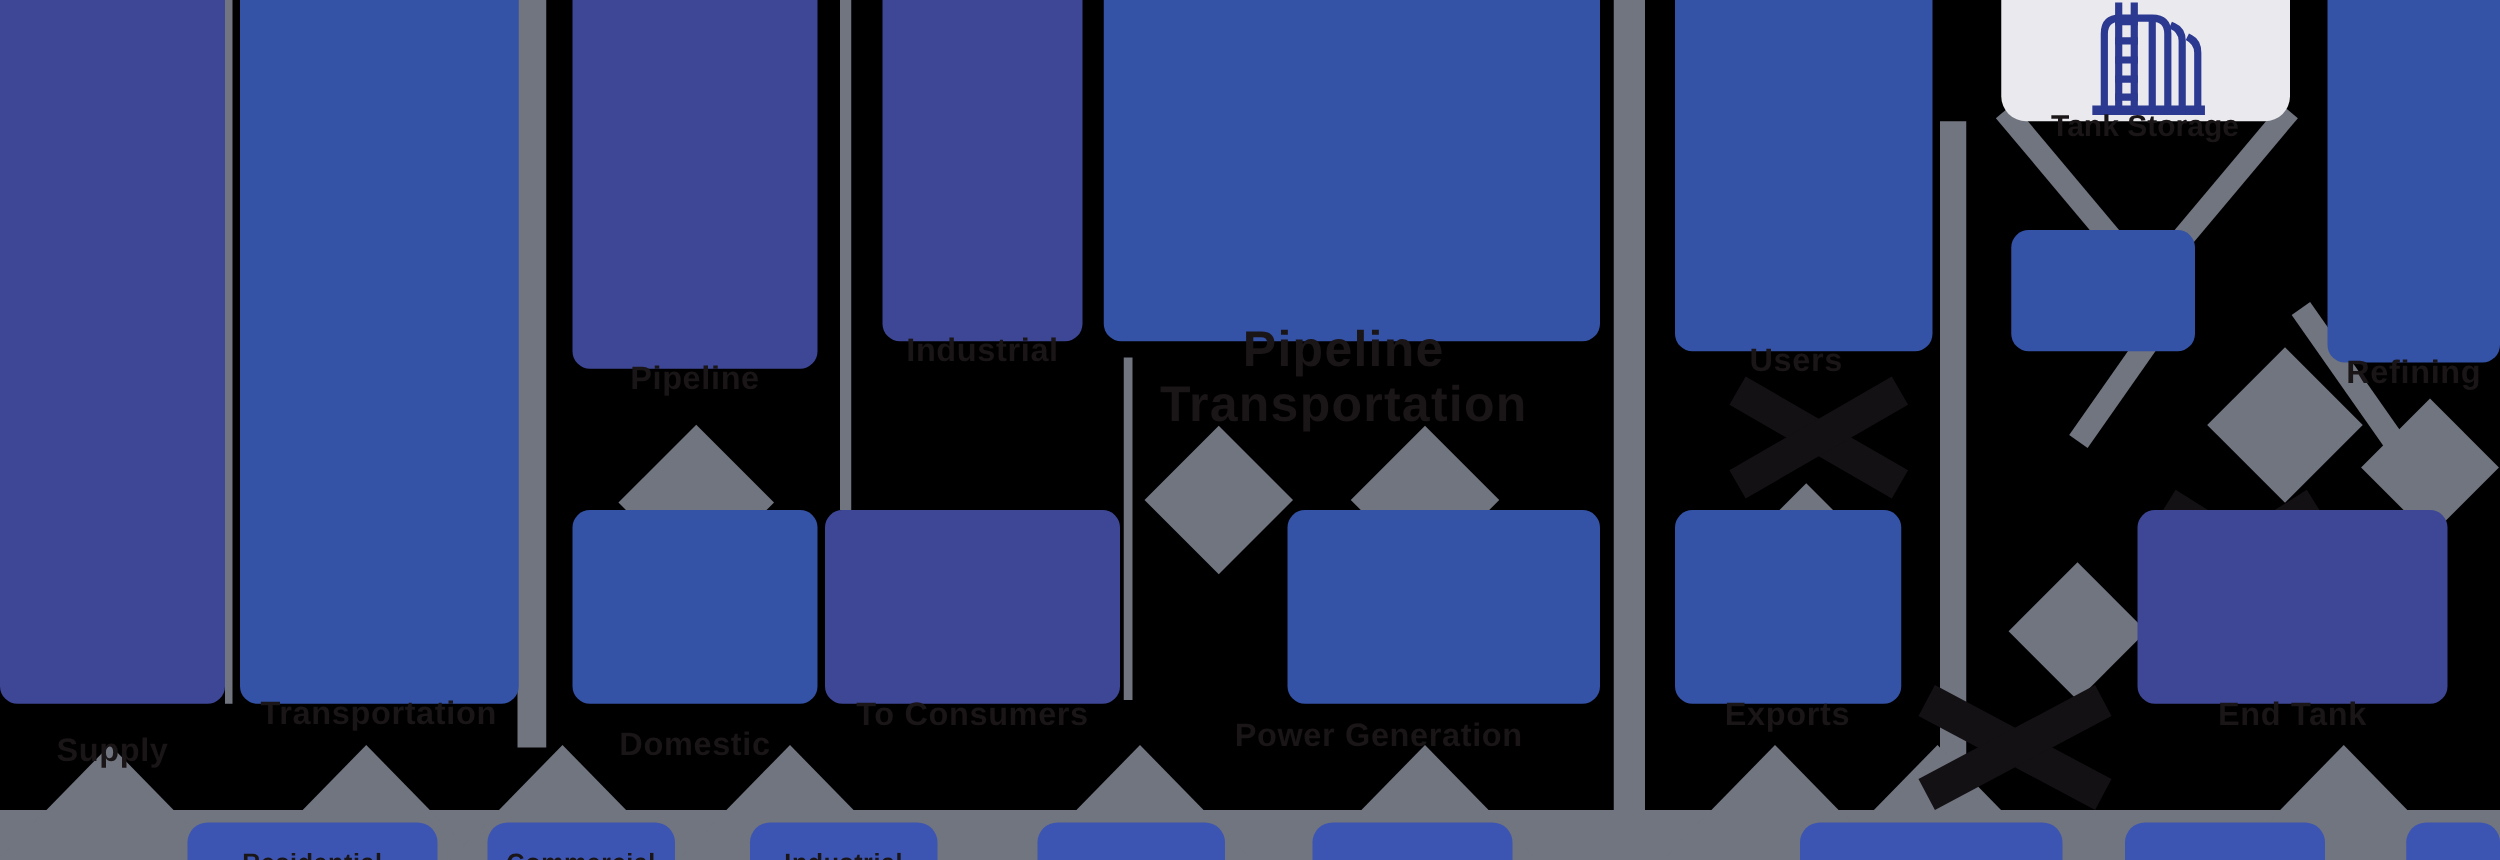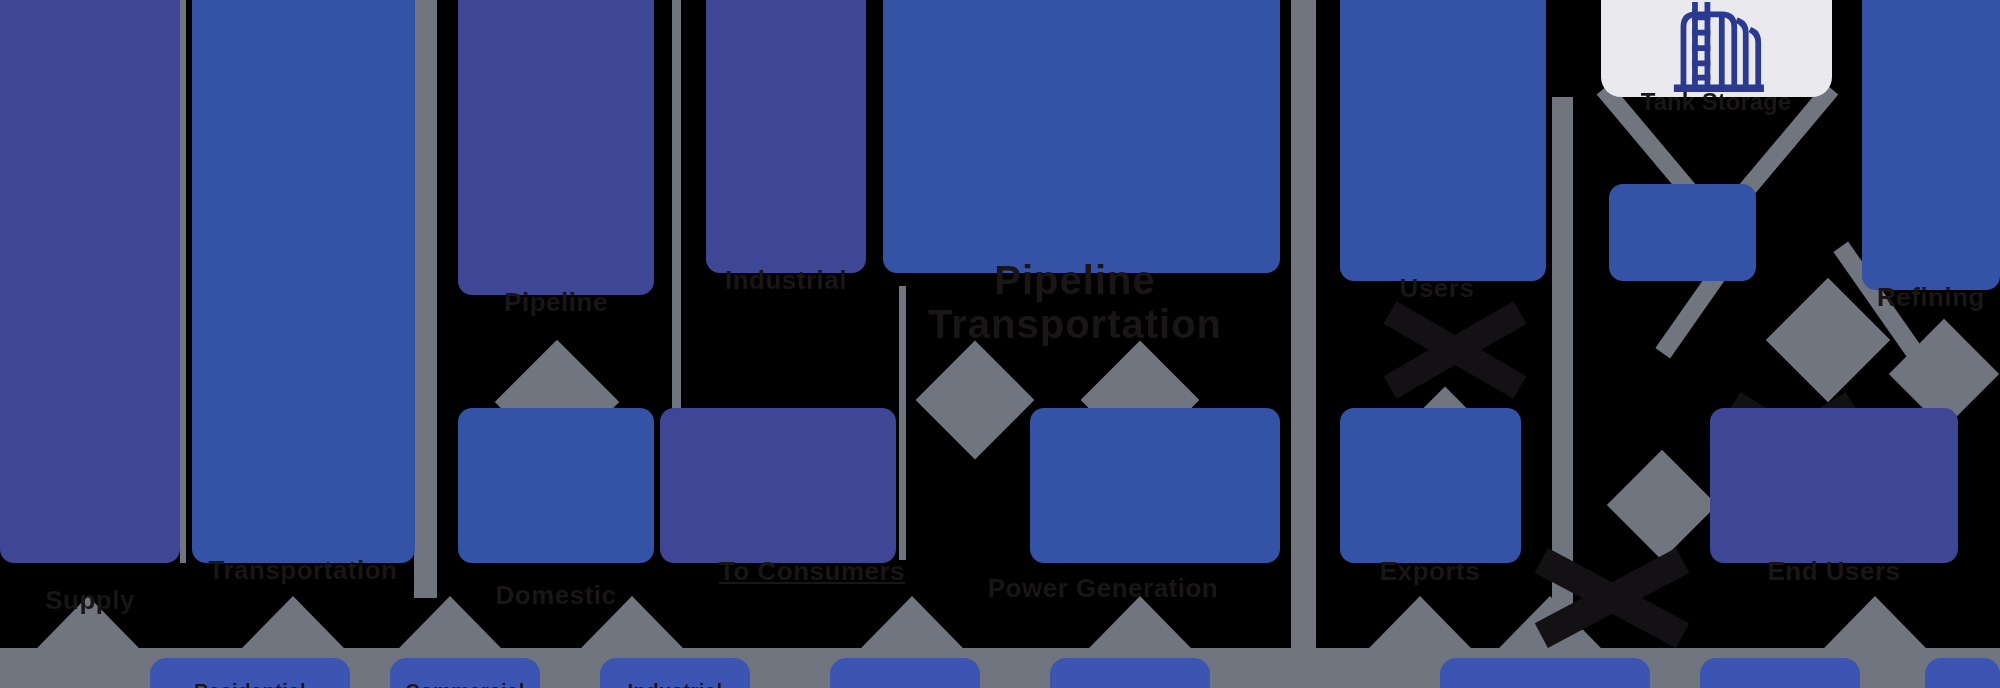--- a/index.html
+++ b/index.html
@@ -90,27 +90,27 @@
     <div class="abs bar" style="left: 1862px; top: 0px; width: 138px; height: 290px; background: rgb(52, 82, 166);"></div>
     <div class="abs label" style="left: 1931px; top: 282px;">Refining</div>
     <div class="abs biglabel" style="left: 1075px; top: 258px;">
       <div>Pipeline</div>
       <div>Transportation</div>
     </div>
     <div class="abs box" style="left: 1609px; top: 184px; width: 147px; height: 97px; background: rgb(52, 82, 166);"></div>
     <div class="abs box" style="left: 458px; top: 408px; width: 196px; height: 155px; background: rgb(52, 82, 166);"></div>
     <div class="abs label" style="left: 556px; top: 580px;">Domestic</div>
     <div class="abs box" style="left: 660px; top: 408px; width: 236px; height: 155px; background: rgb(62, 71, 150);"></div>
-    <div class="abs label" style="left: 812px; top: 556px; text-decoration: underline;">To Consumers</div>
+    <div class="abs label" style="left: 778px; top: 556px;">To Consumers</div>
     <div class="abs box" style="left: 1030px; top: 408px; width: 250px; height: 155px; background: rgb(52, 82, 166);"></div>
     <div class="abs label" style="left: 1103px; top: 556px; margin-top: 17px;">Power Generation</div>
     <div class="abs box" style="left: 1340px; top: 408px; width: 181px; height: 155px; background: rgb(52, 82, 166);"></div>
     <div class="abs label" style="left: 1430px; top: 556px;">Exports</div>
     <div class="abs box" style="left: 1710px; top: 408px; width: 248px; height: 155px; background: rgb(62, 71, 150);"></div>
-    <div class="abs label" style="left: 1834px; top: 556px;">End Users</div>
+    <div class="abs label" style="left: 1834px; top: 556px;">End Tank</div>
     <div class="abs box3" style="left: 150px; top: 658px; width: 200px; height: 30px; background: rgb(60, 85, 178);"></div>
     <div class="abs label" style="left: 250px; top: 680px; font-size: 20px;">Residential</div>
     <div class="abs box3" style="left: 390px; top: 658px; width: 150px; height: 30px; background: rgb(60, 85, 178);"></div>
     <div class="abs label" style="left: 465px; top: 680px; font-size: 20px;">Commercial</div>
     <div class="abs box3" style="left: 600px; top: 658px; width: 150px; height: 30px; background: rgb(60, 85, 178);"></div>
     <div class="abs label" style="left: 675px; top: 680px; font-size: 20px;">Industrial</div>
     <div class="abs box3" style="left: 830px; top: 658px; width: 150px; height: 30px; background: rgb(60, 85, 178);"></div>
     <div class="abs box3" style="left: 1050px; top: 658px; width: 160px; height: 30px; background: rgb(60, 85, 178);"></div>
     <div class="abs box3" style="left: 1440px; top: 658px; width: 210px; height: 30px; background: rgb(60, 85, 178);"></div>
     <div class="abs box3" style="left: 1700px; top: 658px; width: 160px; height: 30px; background: rgb(60, 85, 178);"></div>

